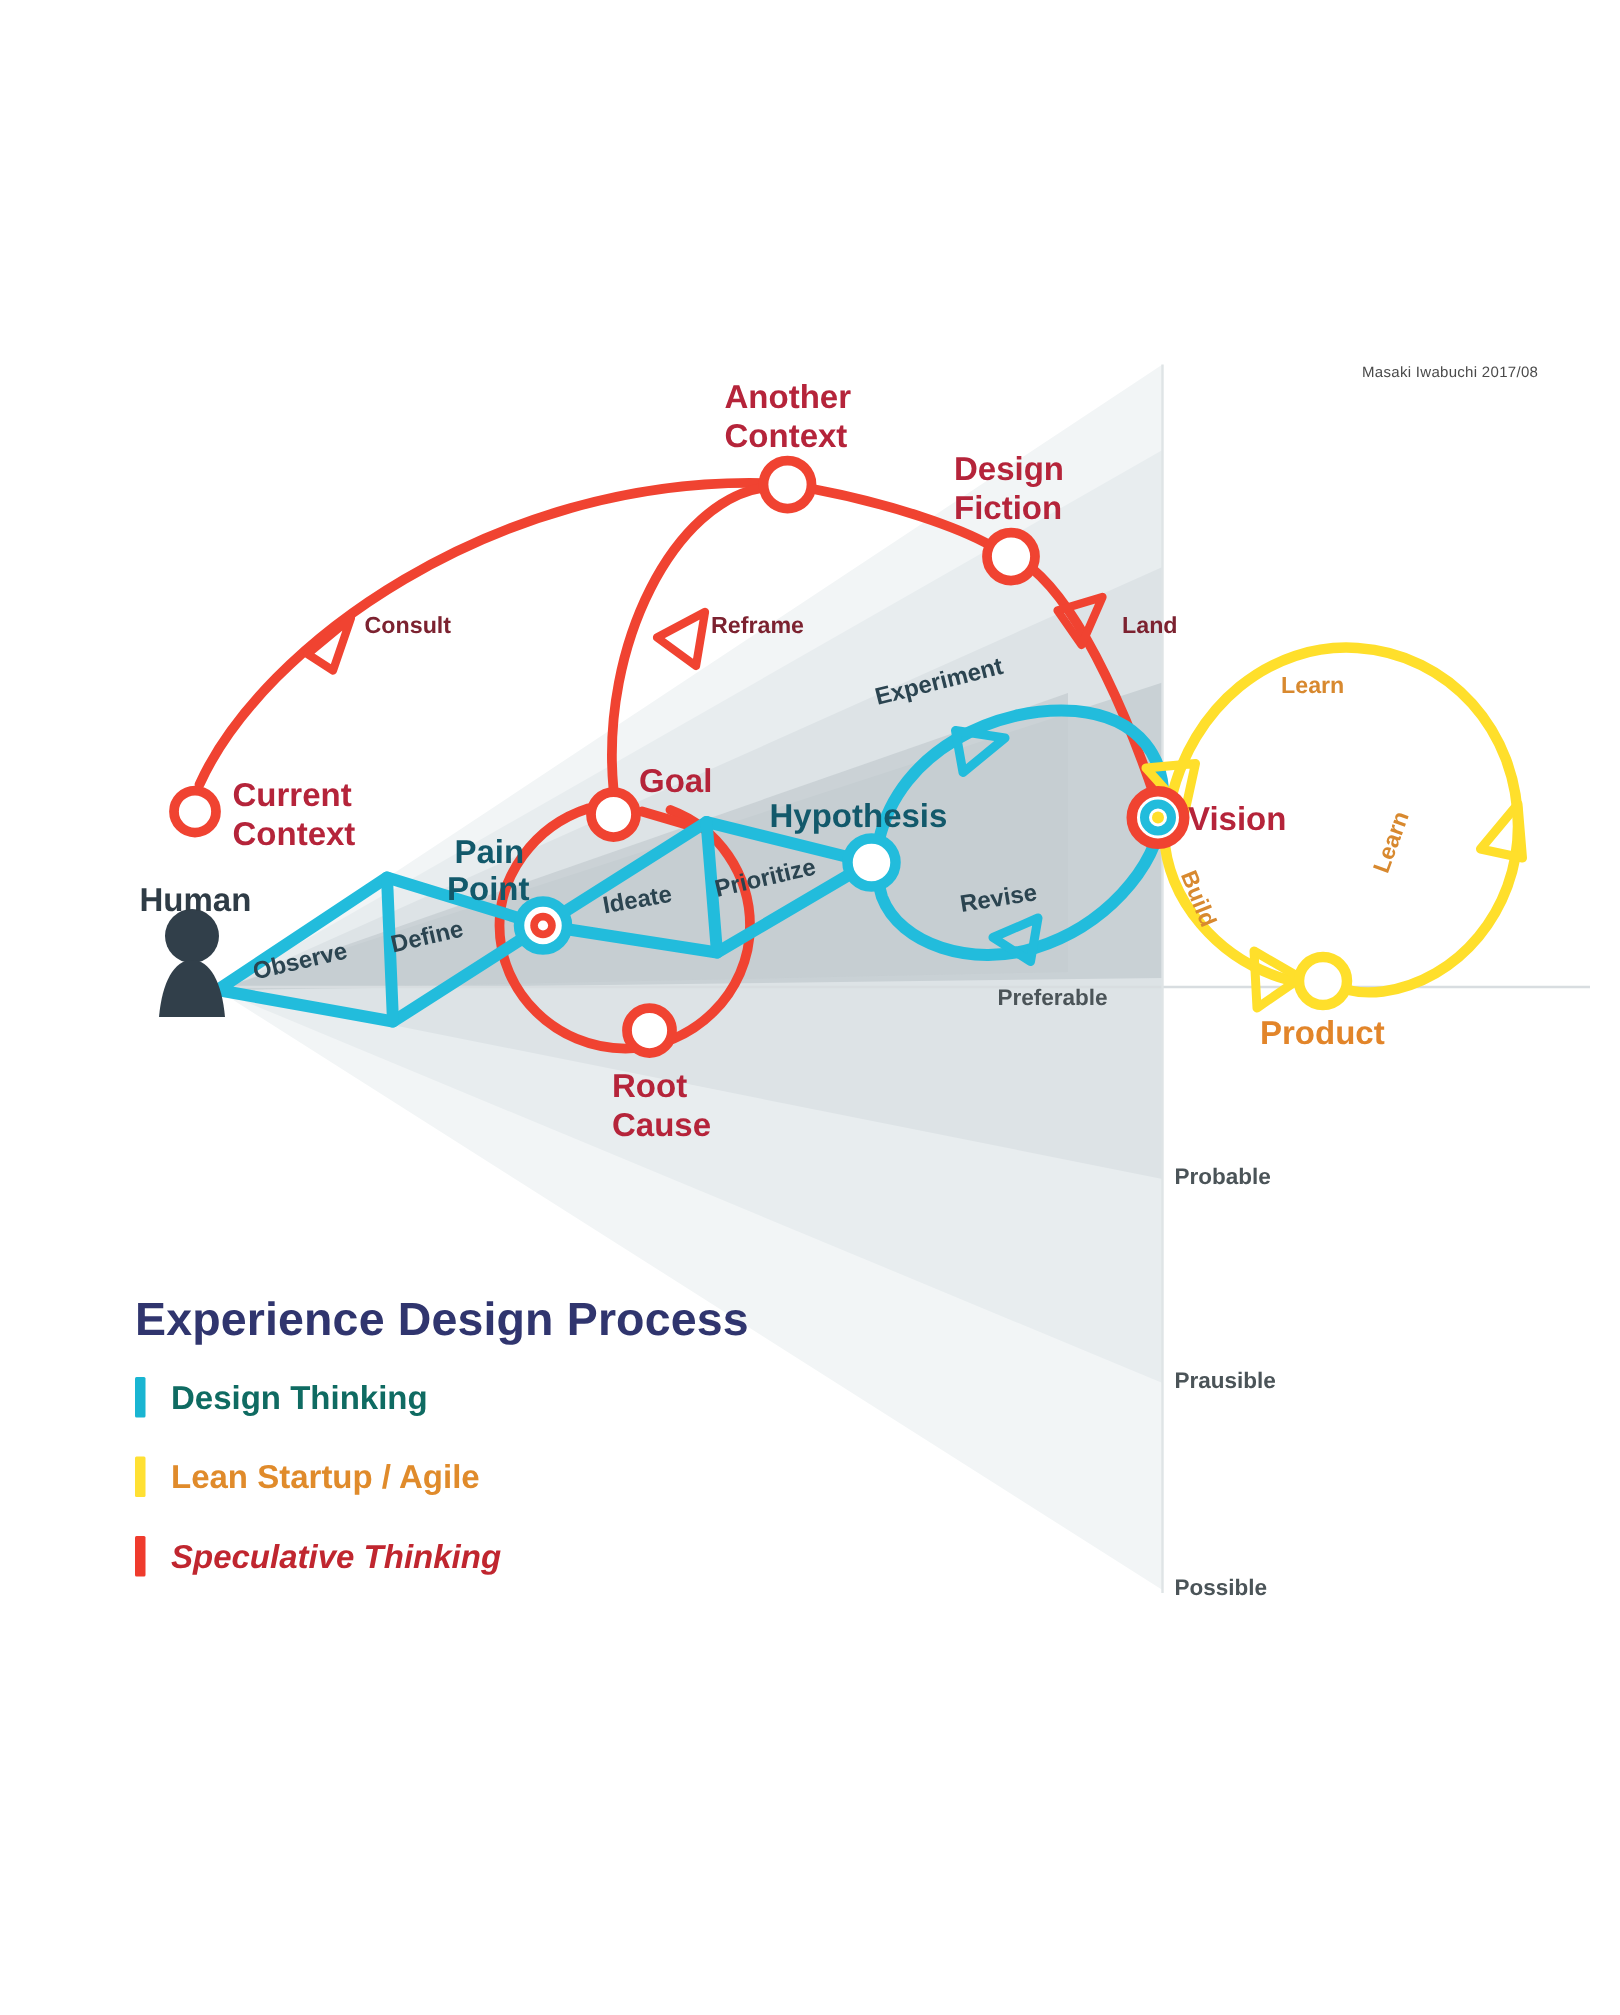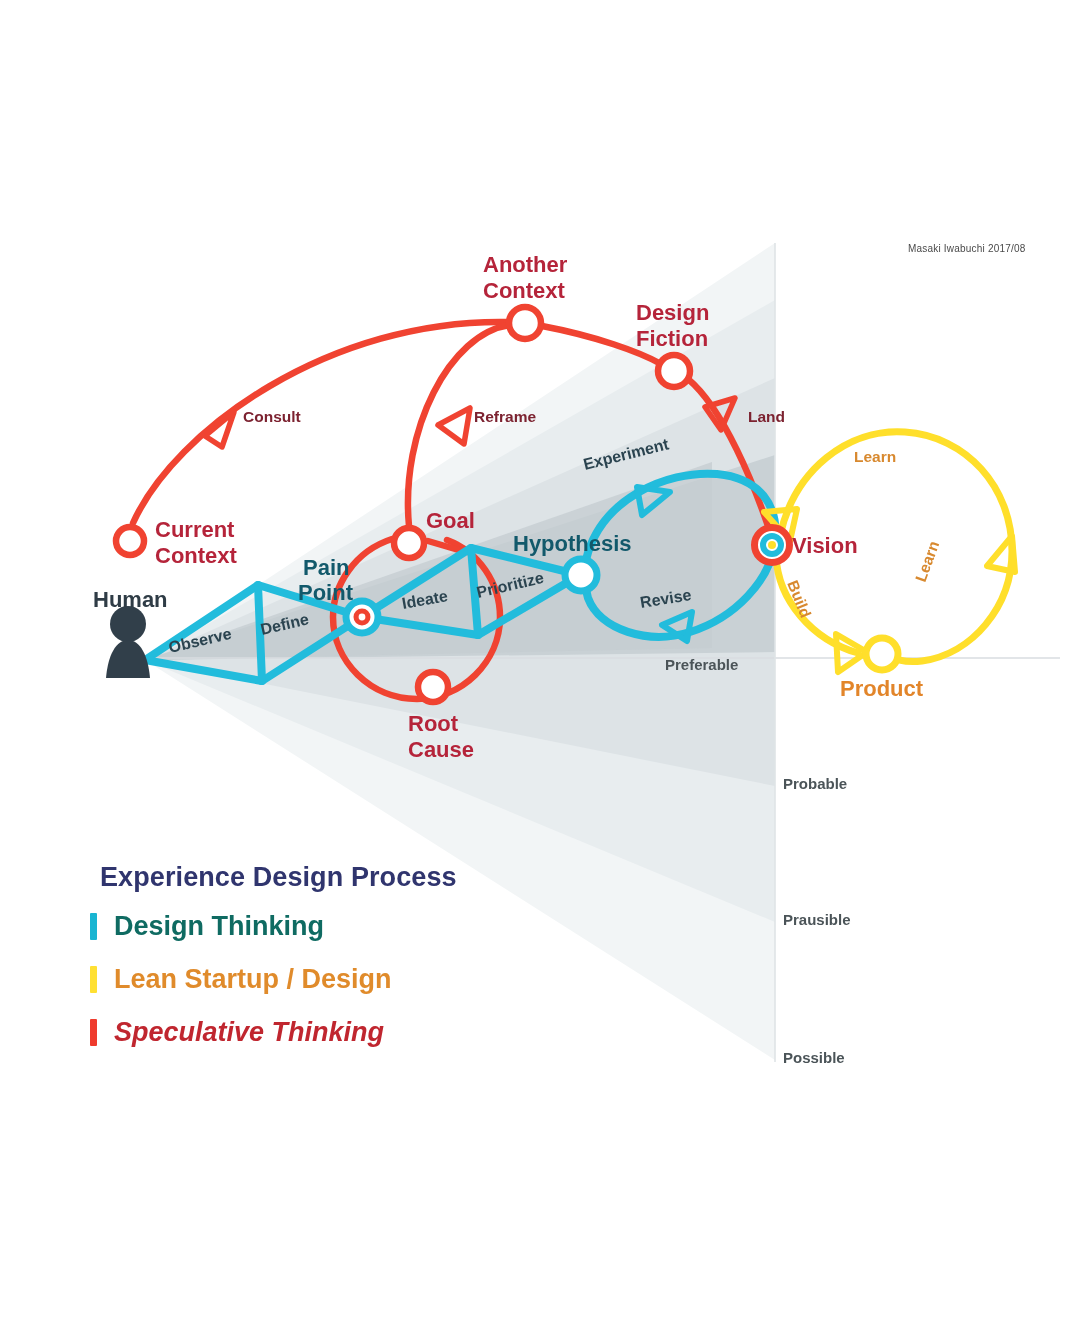--- a/index.html
+++ b/index.html
@@ -24,26 +24,26 @@
   .node-orange{fill:#e2852a;}
   .node-dark{fill:#2f3c46;}
   .edge-lbl{font-weight:700;font-size:16px;fill:#2b4450;}
   .edge-red{font-weight:700;font-size:15.5px;fill:#7c2230;}
   .edge-orange{font-weight:700;font-size:15.5px;fill:#d8892f;}
   .cone-lbl{font-weight:700;font-size:15px;fill:#4b5458;}
 
   
   .legend{position:absolute;left:90px;top:862px;}
   .legend-title{
-    font-size:27px;font-weight:700;color:#30356e;letter-spacing:.1px;
-    margin:0 0 20px 10px;white-space:nowrap;
+    font-size:31px;font-weight:700;color:#30356e;letter-spacing:.1px;
+    margin:0 0 20px 0;white-space:nowrap;
   }
   .legend-row{display:flex;align-items:center;margin:0 0 26px 0;}
   .legend-bar{width:7px;height:27px;border-radius:1px;margin-right:17px;flex:0 0 auto;}
-  .legend-text{font-size:27px;font-weight:700;white-space:nowrap;line-height:1;}
+  .legend-text{font-size:22px;font-weight:700;white-space:nowrap;line-height:1;}
 </style>
 </head>
 <body>
 
 <div id="stage">
 
   <svg id="diagram" viewBox="0 0 1080 1343">
     <defs>
       <marker id="m-red" viewBox="0 0 12 12" refX="6" refY="6" markerWidth="7" markerHeight="7" orient="auto">
         <path d="M1,1 L11,6 L1,11 Z" fill="none" stroke="#f04331" stroke-width="2" stroke-linejoin="round"></path>
@@ -208,21 +208,21 @@
   <div class="legend">
     <div class="legend-title">Experience Design Process</div>
 
     <div class="legend-row">
       <span class="legend-bar" style="background: rgb(25, 181, 210);"></span>
       <span class="legend-text" style="color: rgb(15, 107, 98);">Design Thinking</span>
     </div>
 
     <div class="legend-row">
       <span class="legend-bar" style="background: rgb(255, 224, 51);"></span>
-      <span class="legend-text" style="color: rgb(224, 139, 43);">Lean Startup / Design</span>
+      <span class="legend-text" style="color: rgb(224, 139, 43);">Lean Startup / Agile</span>
     </div>
 
     <div class="legend-row">
       <span class="legend-bar" style="background: rgb(239, 59, 45);"></span>
       <span class="legend-text" style="color: rgb(192, 38, 47); font-style: italic;">Speculative Thinking</span>
     </div>
   </div>
 
 </div>
 

